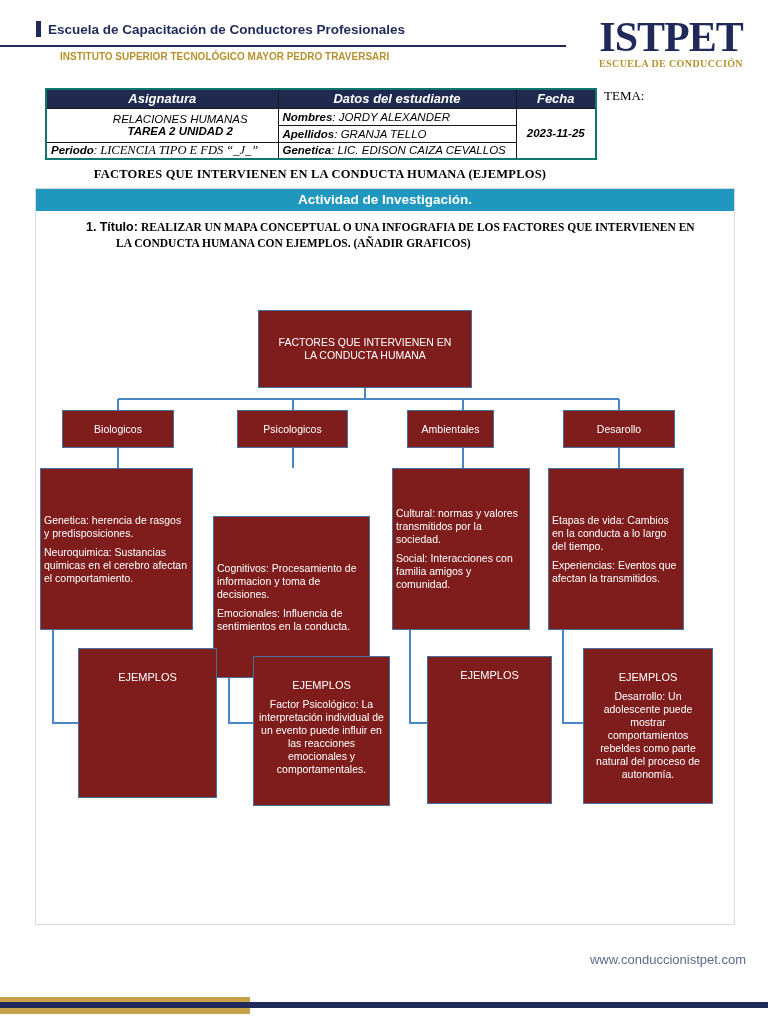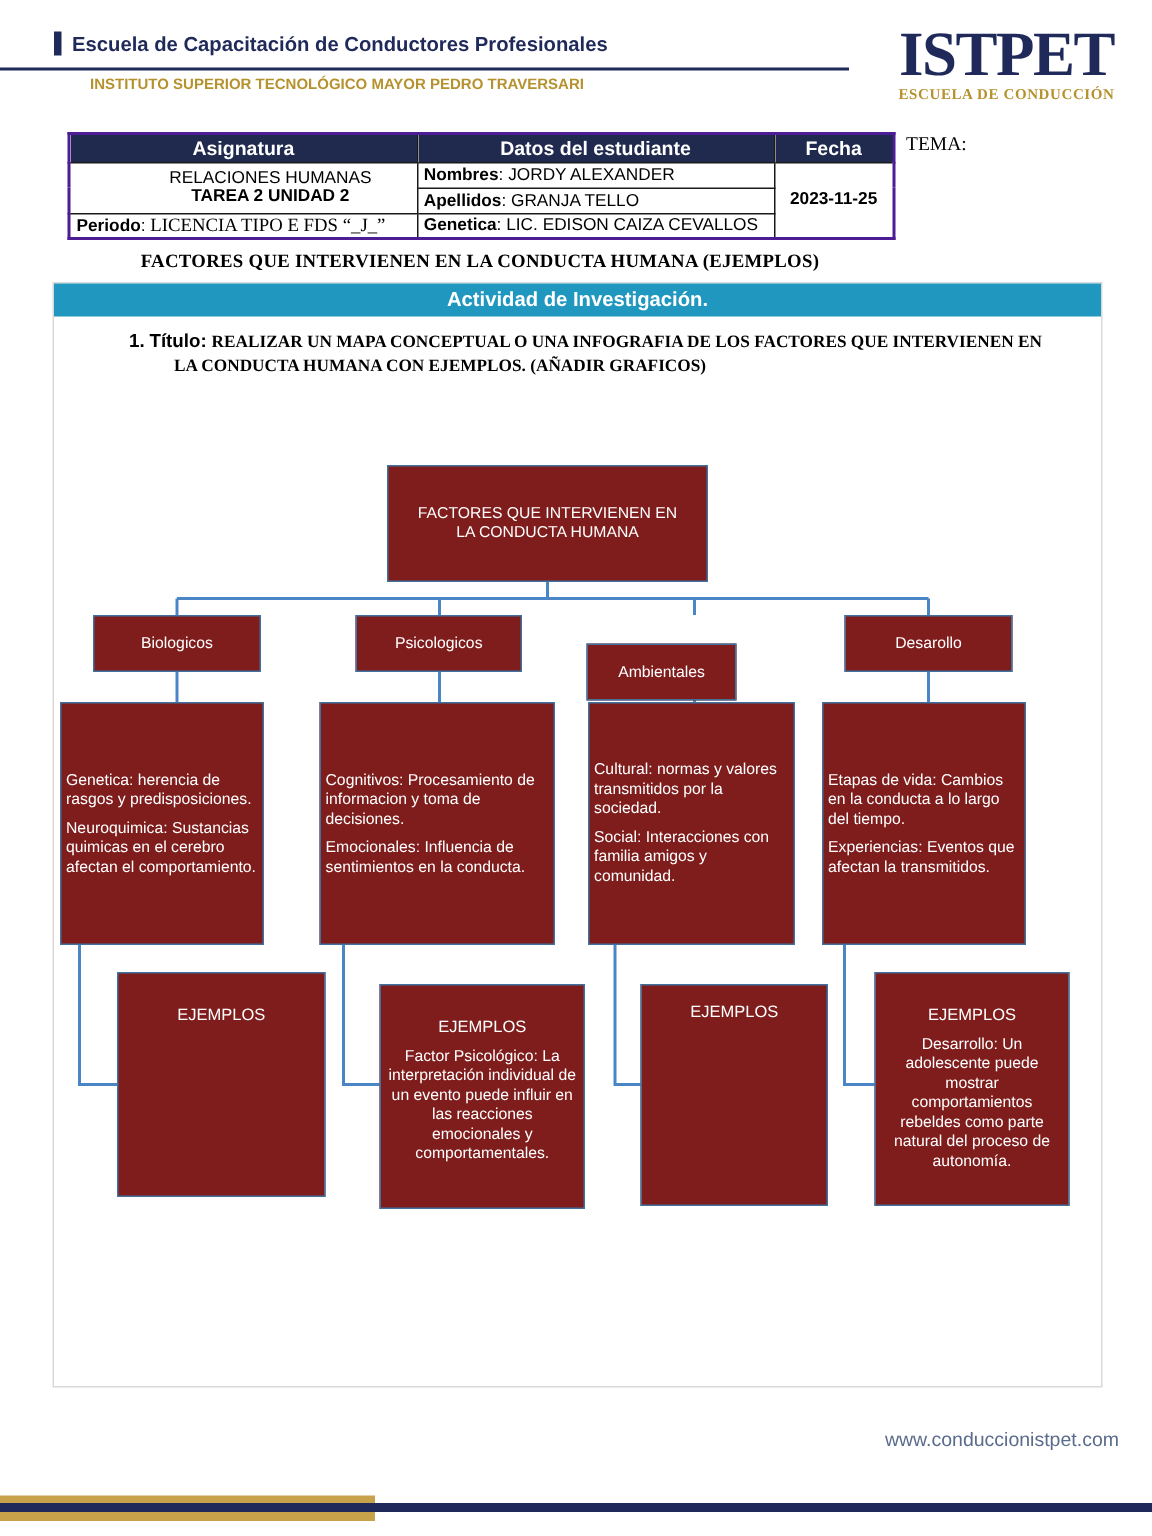--- a/index.html
+++ b/index.html
@@ -15,21 +15,21 @@
   .logo { position:absolute; left:578px; top:14px; width:186px; text-align:center; }
   .logo-text { font-family:"Liberation Serif", serif; font-weight:bold; font-size:42px; line-height:46px;
                color:#1f2a5a; letter-spacing:-1px; }
   .logo-sub { font-family:"Liberation Serif", serif; font-weight:bold; font-size:10px; color:#b6922e;
               letter-spacing:0.4px; margin-top:-2px; }
 
   
   .info-table { position:absolute; left:45px; top:88px; border-collapse:collapse; table-layout:fixed; }
   .info-table td, .info-table th { border:1px solid #1a1a1a; font-size:11.5px; vertical-align:middle;
                                    padding:0 4px; overflow:hidden; }
-  .info-table { border:2px solid #4c1d95; }
+  .info-table { border:2px solid #0f766e;font-style:italic; }
   .info-table th { background:#1f2a4e; color:#fff; font-size:13px; font-weight:bold; height:19px; }
   .c-asig { width:232px; } .c-datos { width:238px; } .c-fecha { width:80px; }
   .cell-center { text-align:center; }
   .periodo-val { font-family:"Liberation Serif", serif; font-size:12.5px; }
   .fecha-cell { text-align:center; font-weight:bold; font-size:12px; }
   .tema { position:absolute; left:604px; top:88px; font-family:"Liberation Serif", serif; font-size:13px; }
   .subject-title { position:absolute; left:45px; top:167px; width:550px; text-align:center;
                    font-family:"Liberation Serif", serif; font-size:12.5px; font-weight:600; letter-spacing:0.2px; }
 
   
@@ -45,26 +45,26 @@
 
   
   .cm-svg { position:absolute; left:0; top:0; width:768px; height:1024px; pointer-events:none; }
   .node { position:absolute; background:#7f1d1d; border:1px solid #41719c; color:#fff;
           display:flex; flex-direction:column; justify-content:center; align-items:center;
           text-align:center; font-size:10.5px; line-height:13px; }
   .node-root { left:258px; top:310px; width:214px; height:78px; padding:4px 14px; }
   .node-l2 { top:410px; height:38px; }
   .l2-1 { left:62px;  width:112px; }
   .l2-2 { left:237px; width:111px; }
-  .l2-3 { left:391px; width:100px;margin-top:19px; }
+  .l2-3 { left:407px; width:87px; }
   .l2-4 { left:563px; width:112px; }
   .node-detail { top:468px; height:162px; align-items:flex-start; text-align:left;
                  justify-content:center; padding:4px 3px; gap:6px; }
-  .d-1 { left:40px;  width:136px; }
-  .d-2 { left:213px; width:157px; }
+  .d-1 { left:40px;  width:153px; }
+  .d-2 { left:213px; width:157px;margin-top:48px; }
   .d-3 { left:392px; width:138px; }
   .d-4 { left:548px; width:136px; }
   .node-ex { padding:6px 5px; gap:6px; justify-content:flex-start; padding-top:22px; }
   .e-1 { left:78px;  top:648px; width:139px; height:150px; }
   .e-2 { left:253px; top:656px; width:137px; height:150px; }
   .e-3 { left:427px; top:656px; width:125px; height:148px; padding-top:12px; }
   .e-4 { left:583px; top:648px; width:130px; height:156px; }
   .ex-title { font-size:11px; }
 
   

